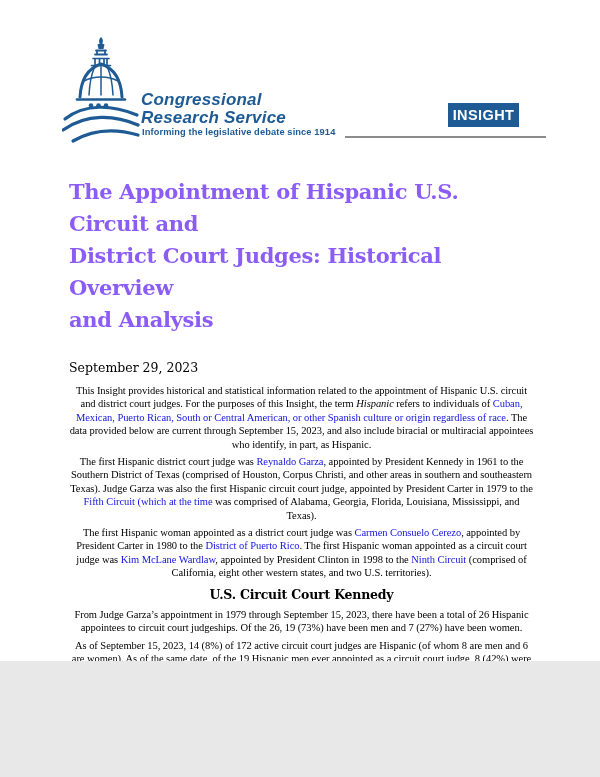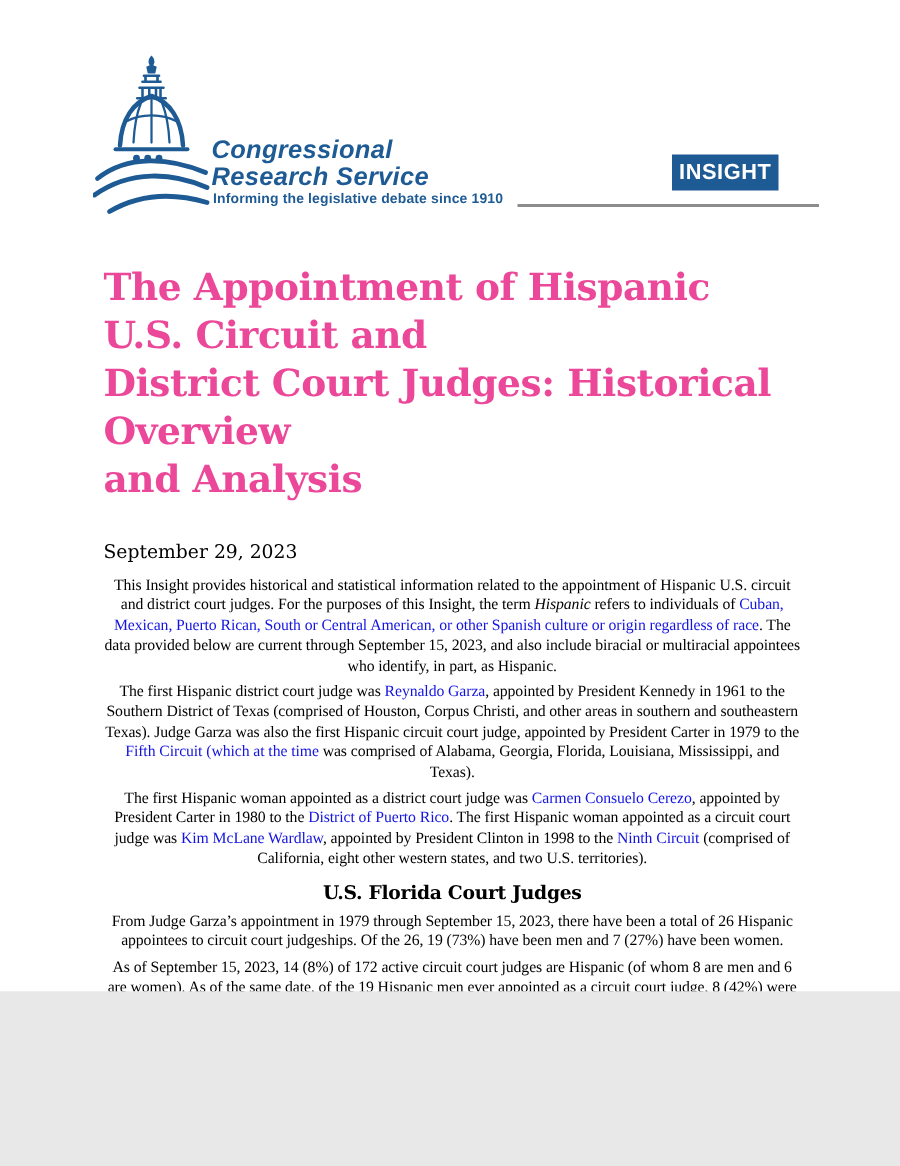--- a/index.html
+++ b/index.html
@@ -37,22 +37,22 @@
     color:#fff;
     font-family:"Liberation Sans", sans-serif;
     font-weight:bold;font-size:14.5px;letter-spacing:.4px;
     display:flex;align-items:center;justify-content:center;
   }
   
   .content{position:absolute;left:69px;top:176px;width:465px;}
   .title{
     margin:0;
     font-family:"DejaVu Serif", serif;
-    font-weight:bold;font-size:25px;line-height:32px;
-    letter-spacing:-.3px;color:#ec4899;
+    font-weight:bold;font-size:21px;line-height:32px;
+    letter-spacing:-.3px;color:#8b5cf6;
   }
   .date{
     margin-top:24px;
     font-family:"DejaVu Serif", serif;
     font-size:12.5px;
   }
   .body-blocks{margin-top:9px;text-align:center;}
   .body-blocks p{
     margin:0 0 4px 0;
     font-size:10.5px;line-height:13.4px;letter-spacing:-.06px;
@@ -106,32 +106,32 @@
         <path d="M11,106 C35,92 59,95 76,100" stroke-width="3.2"></path>
       </g>
     </svg>
   </div>
 
   <div class="logo-text">
     <div>Congressional</div>
     <div>Research Service</div>
   </div>
 
-  <div class="tagline">Informing the legislative debate since 1910</div>
+  <div class="tagline">Informing the legislative debate since 1914</div>
   <div class="header-rule"></div>
   <div class="badge">INSIGHT</div>
 
   <div class="content">
     <h1 class="title">The Appointment of Hispanic U.S. Circuit and<br>District Court Judges: Historical Overview<br>and Analysis</h1>
     <div class="date">September 29, 2023</div>
     <div class="body-blocks">
         <p><span class="seg-plain">This Insight provides historical and statistical information related to the appointment of Hispanic U.S. circuit and district court judges. For the purposes of this Insight, the term </span><span class="seg-italic">Hispanic</span><span class="seg-plain"> refers to individuals of </span><a href="#">Cuban, Mexican, Puerto Rican, South or Central American, or other Spanish culture or origin regardless of race</a><span class="seg-plain">. The data provided below are current through September 15, 2023, and also include biracial or multiracial appointees who identify, in part, as Hispanic.</span></p>
         <p><span class="seg-plain">The first Hispanic district court judge was </span><a href="#">Reynaldo Garza</a><span class="seg-plain">, appointed by President Kennedy in 1961 to the Southern District of Texas (comprised of Houston, Corpus Christi, and other areas in southern and southeastern Texas). Judge Garza was also the first Hispanic circuit court judge, appointed by President Carter in 1979 to the </span><a href="#">Fifth Circuit</a><span class="seg-plain"> </span><a href="#">(which at the time</a><span class="seg-plain"> was comprised of Alabama, Georgia, Florida, Louisiana, Mississippi, and Texas).</span></p>
         <p><span class="seg-plain">The first Hispanic woman appointed as a district court judge was </span><a href="#">Carmen Consuelo Cerezo</a><span class="seg-plain">, appointed by President Carter in 1980 to the </span><a href="#">District of Puerto Rico</a><span class="seg-plain">. The first Hispanic woman appointed as a circuit court judge was </span><a href="#">Kim McLane Wardlaw</a><span class="seg-plain">, appointed by President Clinton in 1998 to the </span><a href="#">Ninth Circuit</a><span class="seg-plain"> (comprised of California, eight other western states, and two U.S. territories).</span></p>
-        <h2>U.S. Florida Court Judges</h2>
+        <h2>U.S. Circuit Court Kennedy</h2>
         <p><span class="seg-plain">From Judge Garza’s appointment in 1979 through September 15, 2023, there have been a total of 26 Hispanic appointees to circuit court judgeships. Of the 26, 19 (73%) have been men and 7 (27%) have been women.</span></p>
         <p><span class="seg-plain">As of September 15, 2023, 14 (8%) of 172 active circuit court judges are Hispanic (of whom 8 are men and 6 are women). As of the same date, of the 19 Hispanic men ever appointed as a circuit court judge, 8 (42%) were serving as an active judge; in contrast, of the 7 Hispanic women ever appointed as a circuit court judge, 6 (86%) were serving as an active judge.</span></p>
         <p><span class="seg-bold">Figure 1</span><span class="seg-plain"> shows the total number of Hispanic circuit court judges appointed by presidency, as well as a breakdown by gender of Hispanic circuit court appointees during each presidency. Overall, Presidents</span></p>
       </div>
   </div>
 
   <div class="footer-right">
     <div class="org">Congressional Research Service</div>
     <div>https://crsreports.district.gov</div>
     <div>IN12261</div>

